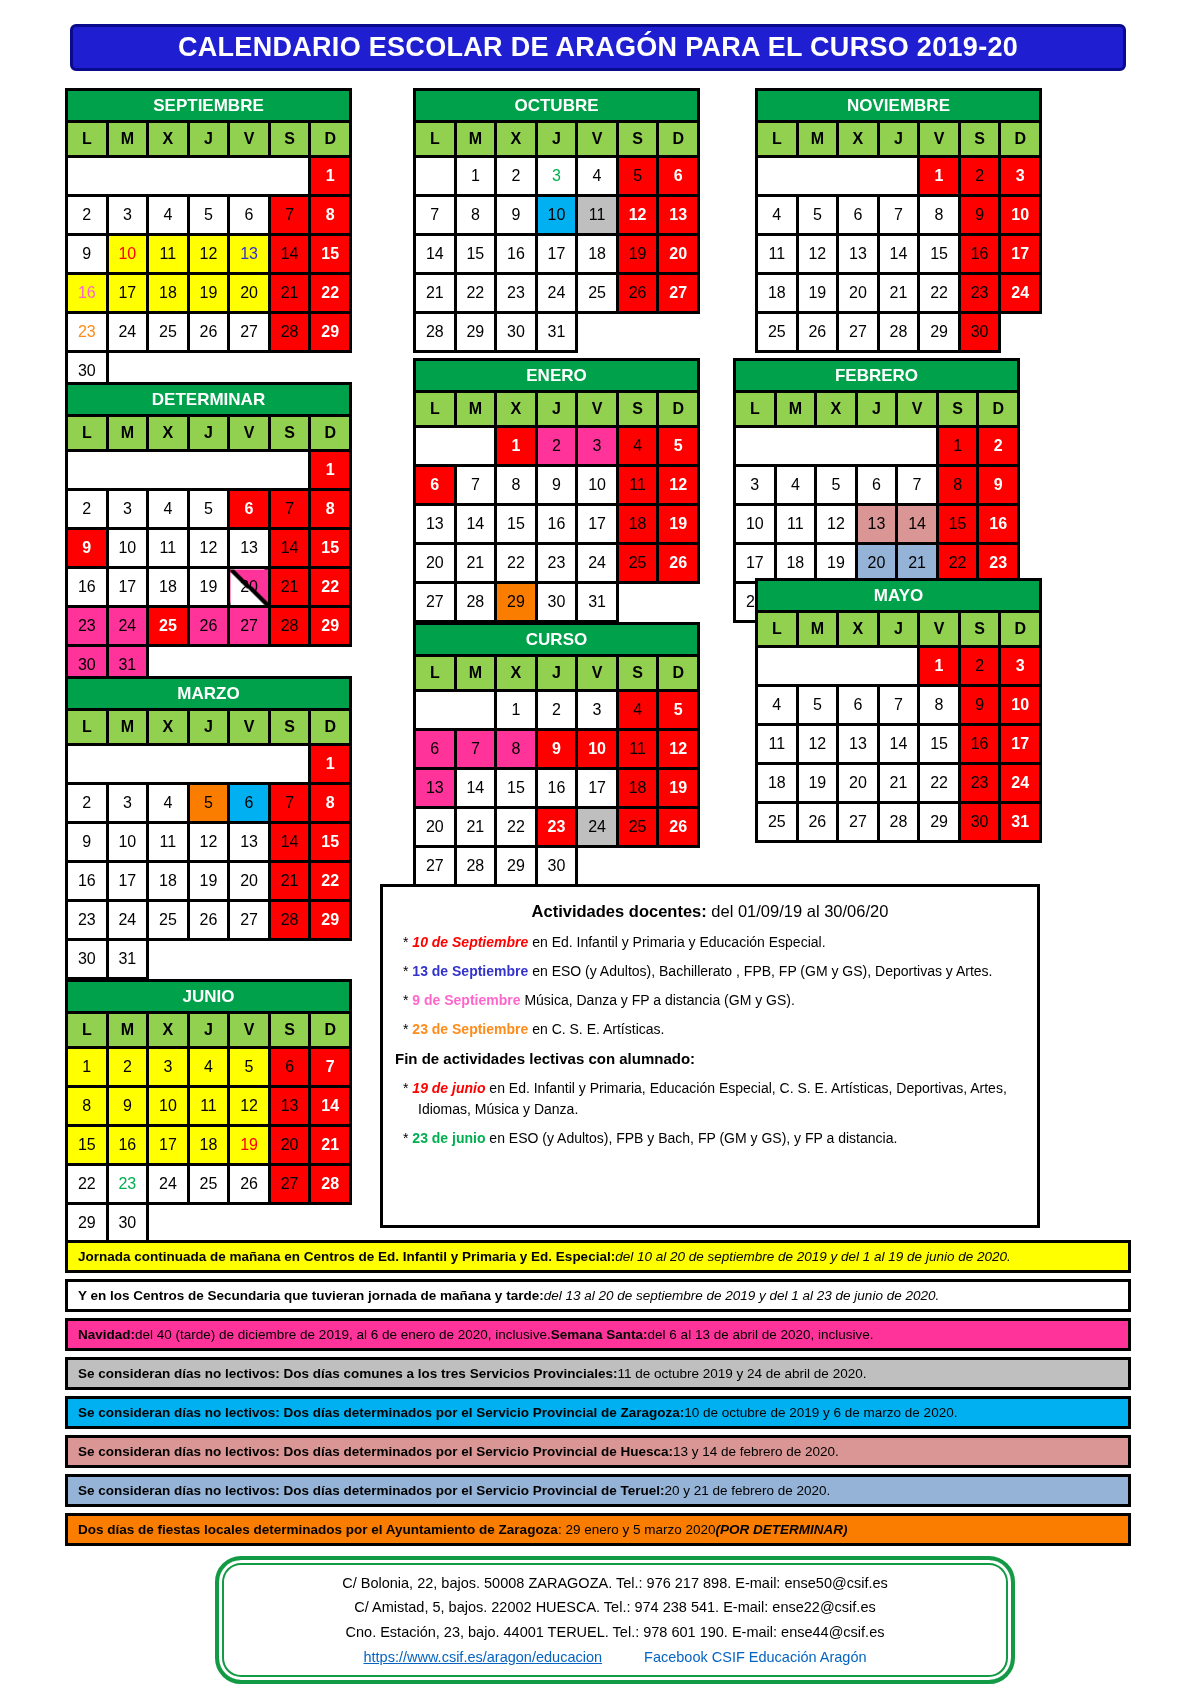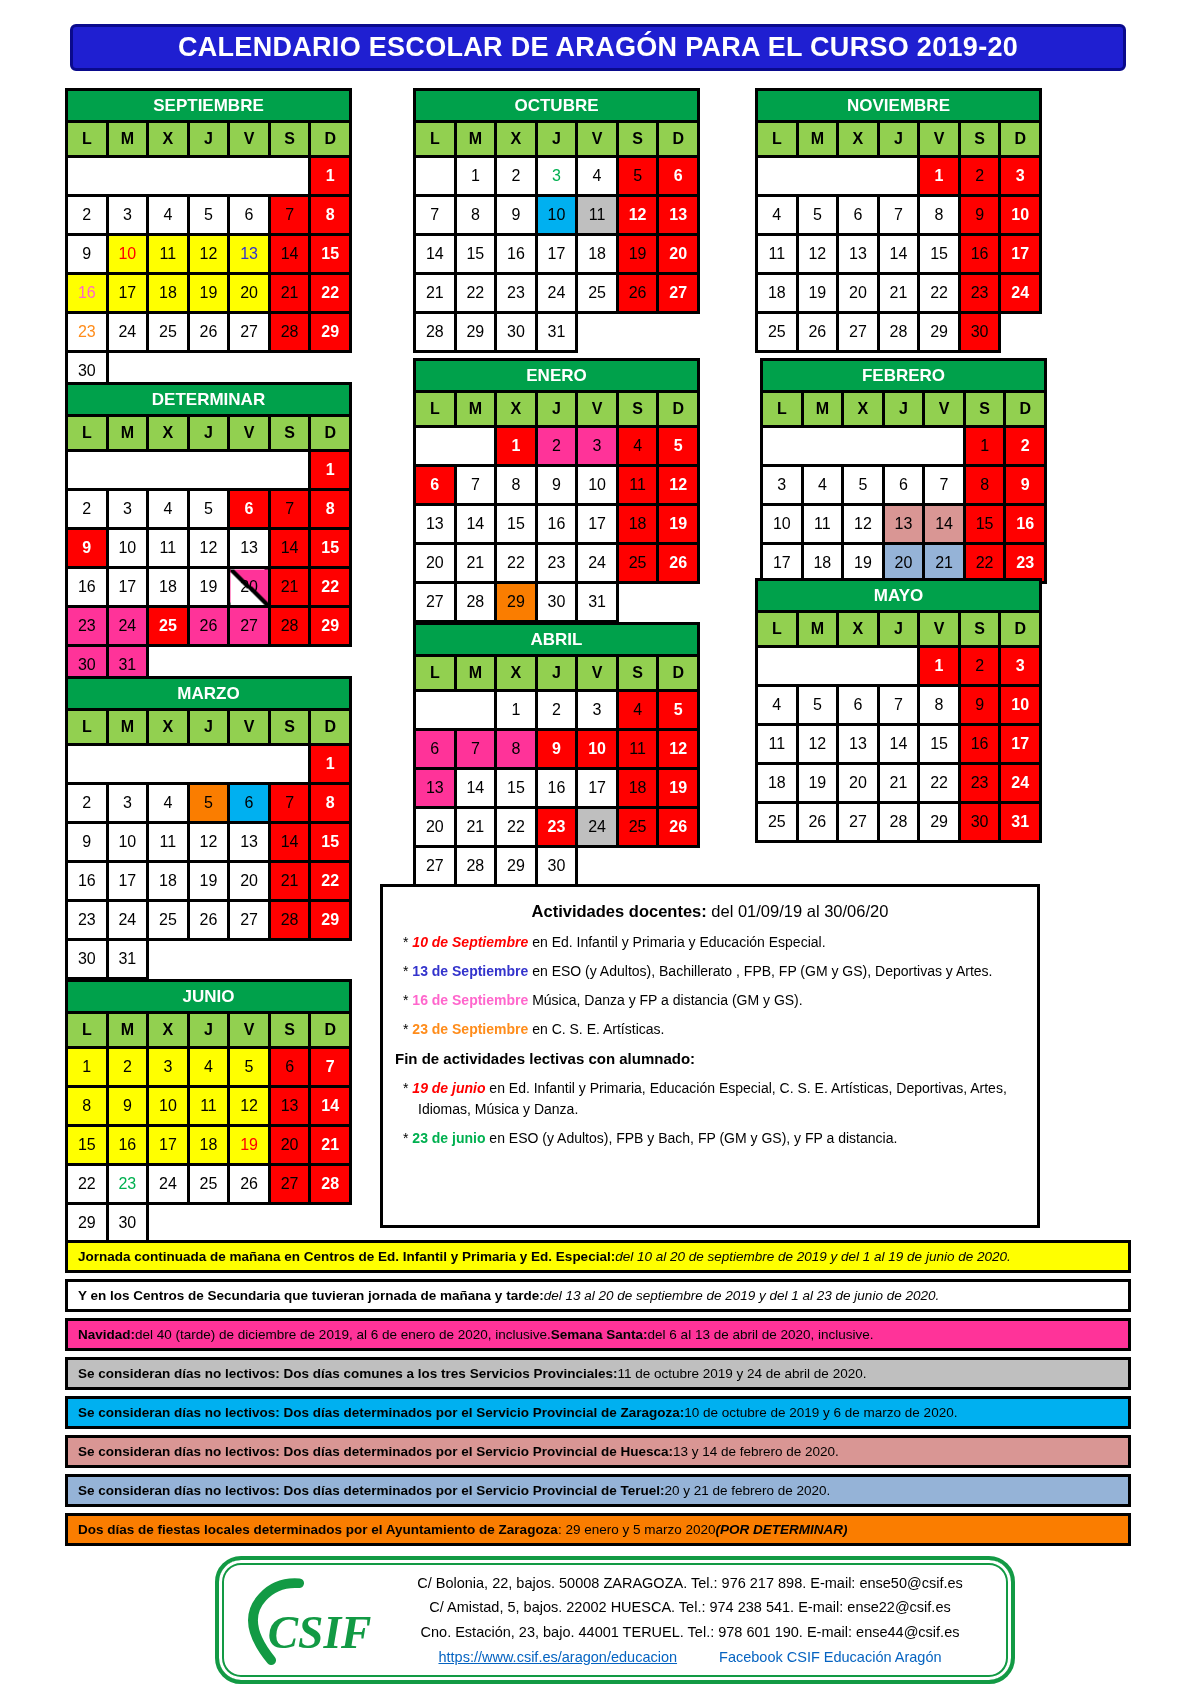--- a/index.html
+++ b/index.html
@@ -3,21 +3,21 @@
 <meta charset="utf-8">
 <style>
   html,body{margin:0;padding:0;background:#fff;}
   .page{position:relative;width:1200px;height:1697px;background:#fff;overflow:hidden;
         font-family:"Liberation Sans",sans-serif;color:#000;}
   .title-bar{position:absolute;left:70px;top:24px;width:1056px;height:47px;box-sizing:border-box;
         border:3px solid #0a0a8c;border-radius:6px;display:flex;align-items:center;justify-content:center;
         color:#fff;font-weight:bold;font-size:27px;letter-spacing:.3px;}
   .month{position:absolute;width:287px;}
   .m0{left:65px;top:88px}.m1{left:413px;top:88px}.m2{left:755px;top:88px}
-  .m3{left:65px;top:382px}.m4{left:413px;top:358px}.m5{left:760px;top:358px}
+  .m3{left:65px;top:382px}.m4{left:413px;top:358px}.m5{left:733px;top:358px}
   .m6{left:65px;top:676px}.m7{left:413px;top:622px}.m8{left:755px;top:578px}
   .m9{left:65px;top:979px}
   table.cal{border-collapse:collapse;table-layout:fixed;width:287px;}
   table.cal td{text-align:center;vertical-align:middle;border:3px solid #000;padding:0;font-size:16px;}
   table.cal td.mt{height:29px;color:#fff;font-weight:bold;font-size:17px;}
   table.cal td.dh{height:32px;font-weight:bold;font-size:16px;}
   table.cal td.dc{height:36px;}
   table.cal td.lead{background:#fff;}
   table.cal td.trail{border:none;background:transparent;}
   .act-box{position:absolute;left:380px;top:884px;width:660px;height:344px;box-sizing:border-box;
@@ -469,21 +469,21 @@
             <td class="dc" style="background:#ffffff;color:#000000">31</td>
             <td class="trail" colspan="5"></td>
           </tr>
         </tbody>
       </table>
     </div>
   <div class="month m7">
       <table class="cal">
         <tbody>
           <tr>
-            <td class="mt" colspan="7" style="background:#00a14b">ABRIL</td>
+            <td class="mt" colspan="7" style="background:#00a14b">CURSO</td>
           </tr>
           <tr>
             <td class="dh" style="background:#92d050">L</td>
             <td class="dh" style="background:#92d050">M</td>
             <td class="dh" style="background:#92d050">X</td>
             <td class="dh" style="background:#92d050">J</td>
             <td class="dh" style="background:#92d050">V</td>
             <td class="dh" style="background:#92d050">S</td>
             <td class="dh" style="background:#92d050">D</td>
           </tr>
@@ -649,21 +649,21 @@
             <td class="trail" colspan="5"></td>
           </tr>
         </tbody>
       </table>
     </div>
 
   <div class="act-box" id="act-box">
       <div class="act-title"><b>Actividades docentes:</b>  del  01/09/19 al 30/06/20</div>
       <div class="act-item">* <b style="color:#ff0000;font-style:italic">10 de Septiembre</b> en Ed. Infantil y Primaria y Educación Especial.</div>
       <div class="act-item">* <b style="color:#3333cc">13 de Septiembre</b> en ESO (y Adultos), Bachillerato , FPB, FP (GM y GS), Deportivas y Artes.</div>
-      <div class="act-item">* <b style="color:#ff66cc">16 de Septiembre</b> Música, Danza y FP a distancia (GM y GS).</div>
+      <div class="act-item">* <b style="color:#ff66cc">9 de Septiembre</b> Música, Danza y FP a distancia (GM y GS).</div>
       <div class="act-item">* <b style="color:#ff8c1a">23 de Septiembre</b> en C. S. E. Artísticas.</div>
       <div class="act-head">Fin de actividades lectivas con alumnado:</div>
       <div class="act-item">* <b style="color:#ff0000;font-style:italic">19 de junio</b> en Ed. Infantil y Primaria, Educación Especial, C. S. E. Artísticas, Deportivas, Artes, Idiomas, Música y Danza.</div>
       <div class="act-item">* <b style="color:#00b050">23 de junio</b> en ESO (y Adultos), FPB y Bach, FP (GM y GS), y FP a distancia.</div>
     </div>
 
   <div class="bars-layer" id="bars">
       <div class="bar" style="top: 1240px; background: rgb(255, 255, 0);">
         <span style="font-weight:bold;">Jornada continuada de mañana en Centros de Ed. Infantil y Primaria y Ed. Especial: </span>
         <span style="font-style:italic;">del 10 al 20 de septiembre de 2019 y del 1 al 19 de junio de 2020.</span>
@@ -695,26 +695,20 @@
         <span style="">20 y 21 de febrero de 2020.</span>
       </div>
       <div class="bar" style="top: 1513px; background: rgb(250, 125, 0);">
         <span style="font-weight:bold;">Dos días de fiestas locales  determinados por el Ayuntamiento de Zaragoza</span>
         <span style="">: 29 enero y 5 marzo 2020 </span>
         <span style="font-weight:bold;font-style:italic;">(POR DETERMINAR)</span>
       </div>
     </div>
 
   <div class="footer" id="footer" style="border: 4px solid rgb(18, 154, 68); box-shadow: rgb(255, 255, 255) 0px 0px 0px 3px inset, rgb(18, 154, 68) 0px 0px 0px 5px inset;">
-    <div class="logo">
-      <svg width="140" height="92" viewBox="0 0 160 100">
-        <path id="logo-swoosh" d="M38 96 Q 2 52 28 24 Q 44 6 70 8" fill="none" stroke-width="11" stroke-linecap="round" stroke="#129a44"></path>
-        <text id="logo-text" x="34" y="82" font-family="Liberation Serif, serif" font-style="italic" font-weight="bold" font-size="52" fill="#129a44">CSIF</text>
-      </svg>
-    </div>
     <div class="f-lines" id="footer-lines">
         <div>C/ Bolonia, 22, bajos. 50008 ZARAGOZA. Tel.: 976 217 898. E-mail: ense50@csif.es</div>
         <div>C/ Amistad, 5, bajos. 22002 HUESCA. Tel.: 974 238 541. E-mail: ense22@csif.es</div>
         <div>Cno. Estación, 23, bajo. 44001 TERUEL. Tel.: 978 601 190. E-mail: ense44@csif.es</div>
         <div><a class="f-link" href="#" style="color:#0563c1">https://www.csif.es/aragon/educacion</a><a class="f-fb" href="#" style="color:#0563c1">Facebook CSIF Educación Aragón</a></div>
       </div>
   </div>
 </div>
 
 </body></html>

